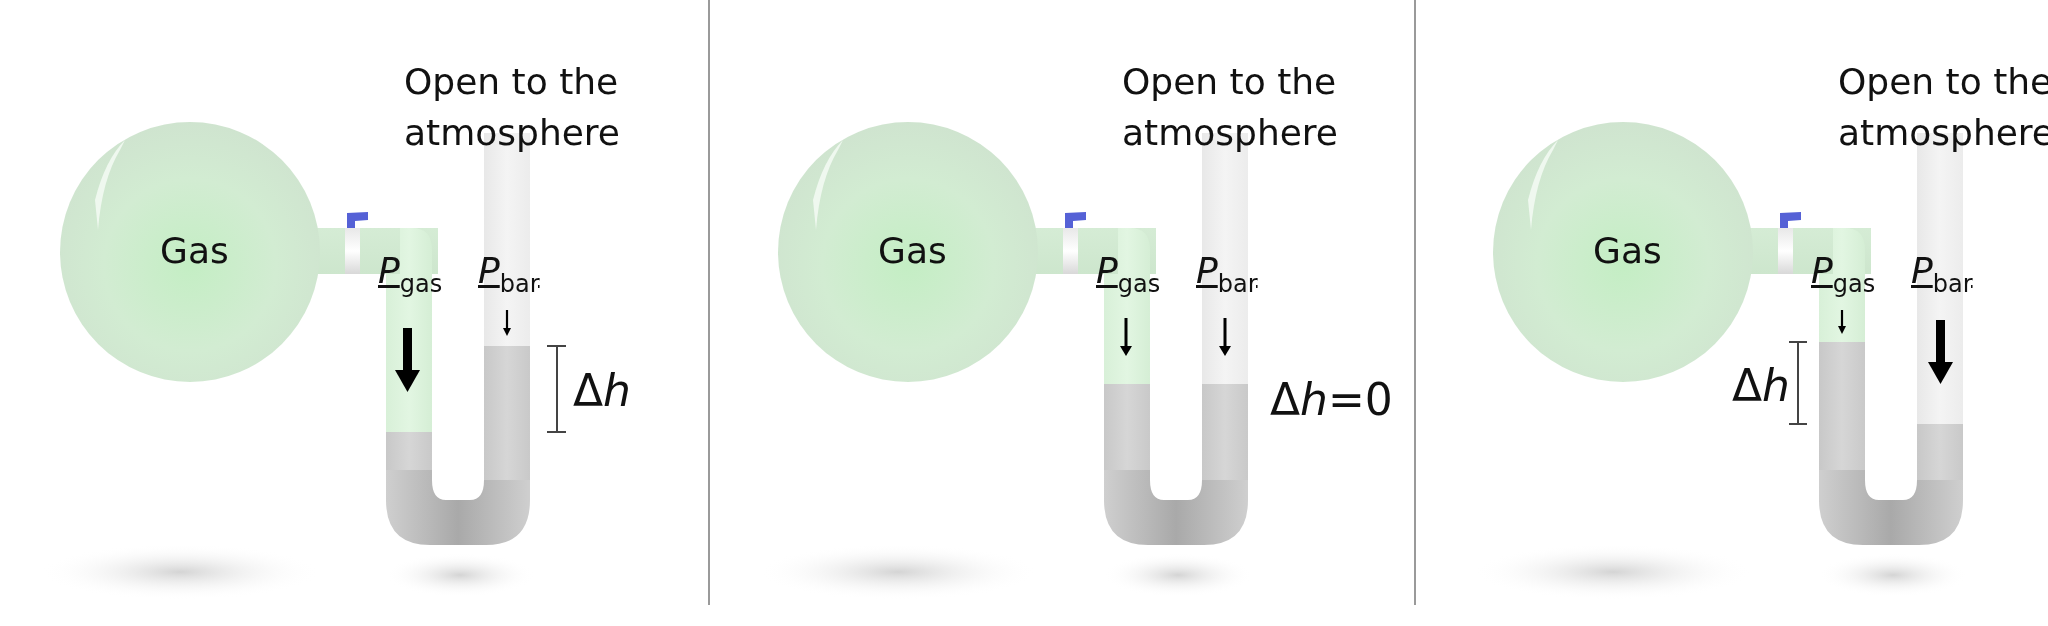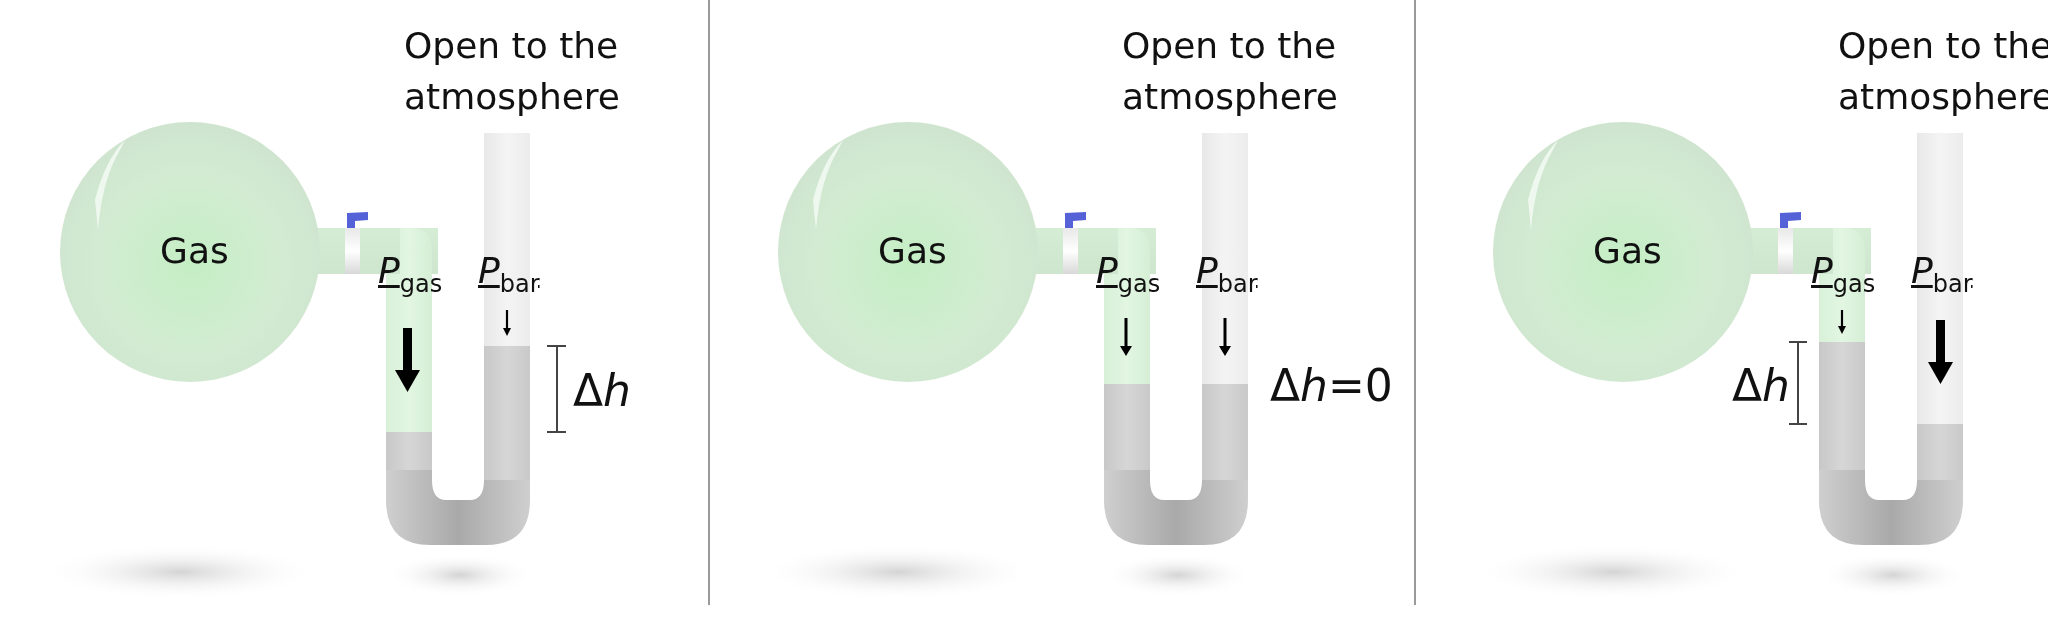--- a/index.html
+++ b/index.html
@@ -1,19 +1,19 @@
 <!DOCTYPE html>
 <html><head>
 <meta charset="utf-8">
 <style>
   html,body{margin:0;padding:0;background:#fff;}
   body{width:2048px;height:626px;position:relative;overflow:hidden;font-family:"DejaVu Sans",sans-serif;}
   svg{position:absolute;left:0;top:0;}
   .lbl{position:absolute;color:#111;white-space:nowrap;}
-  .title{font-size:36px;line-height:51px;text-align:left;}
+  .title{font-size:36px;line-height:51px;text-align:left;margin-top:36px;}
   .gas{font-size:36px;}
   .p{font-size:36px;font-style:italic;text-decoration:underline;}
   .p sub{font-size:24px;font-style:normal;vertical-align:-9px;}
   .dh{font-size:44px;}
   .dh i{font-style:italic;}
 </style>
 </head>
 <body>
 
 <svg width="2048" height="626" viewBox="0 0 2048 626">
@@ -162,21 +162,21 @@
 <div class="lbl p" style="left:478px;top:250px;"><span>P</span><sub>bar</sub></div>
 <div class="lbl dh" style="left:573px;top:365px;"><span>Δ</span><i>h</i><span></span></div>
 
 <div class="lbl title" style="left:1122px;top:20px;">
   <div>Open to the</div>
   <div>atmosphere</div>
 </div>
 <div class="lbl gas" style="left:878px;top:230px;">Gas</div>
 <div class="lbl p" style="left:1096px;top:250px;"><span>P</span><sub>gas</sub></div>
 <div class="lbl p" style="left:1196px;top:250px;"><span>P</span><sub>bar</sub></div>
-<div class="lbl dh" style="left:1270px;top:360px;"><span>Δ</span><i>h</i><span>=0</span></div>
+<div class="lbl dh" style="left:1270px;top:374px;"><span>Δ</span><i>h</i><span>=0</span></div>
 
 <div class="lbl title" style="left:1838px;top:20px;">
   <div>Open to the</div>
   <div>atmosphere</div>
 </div>
 <div class="lbl gas" style="left:1593px;top:230px;">Gas</div>
 <div class="lbl p" style="left:1811px;top:250px;"><span>P</span><sub>gas</sub></div>
 <div class="lbl p" style="left:1911px;top:250px;"><span>P</span><sub>bar</sub></div>
 <div class="lbl dh" style="left:1732px;top:360px;"><span>Δ</span><i>h</i><span></span></div>
 

